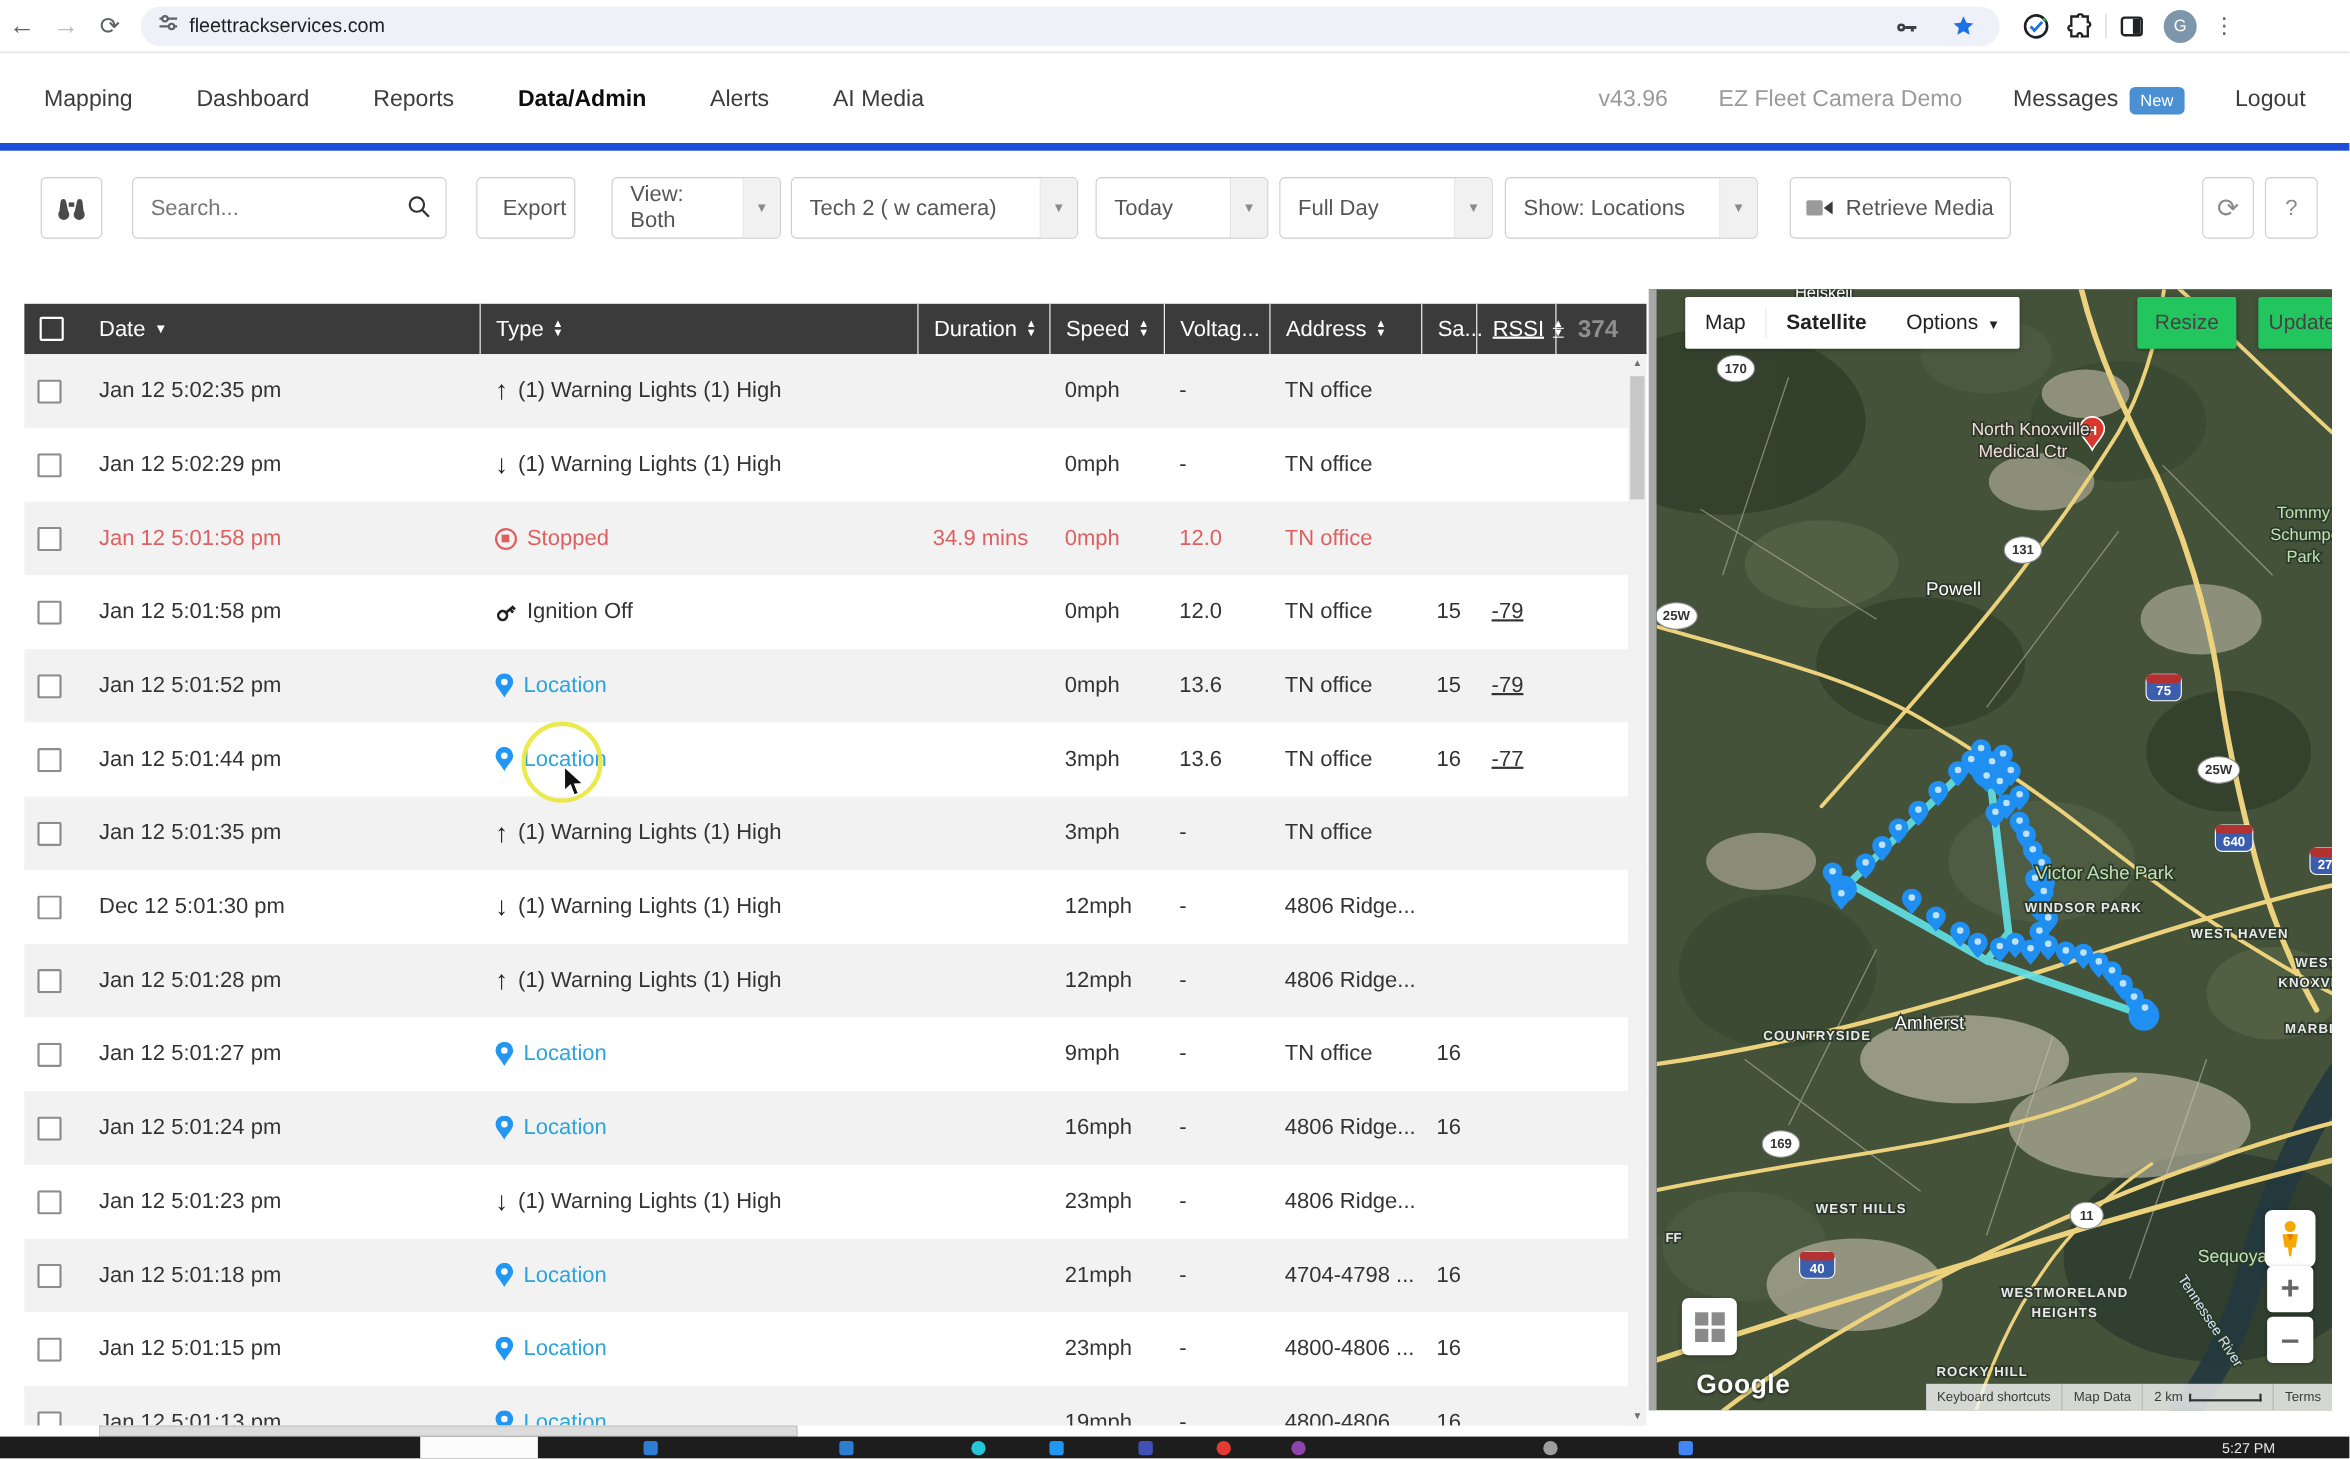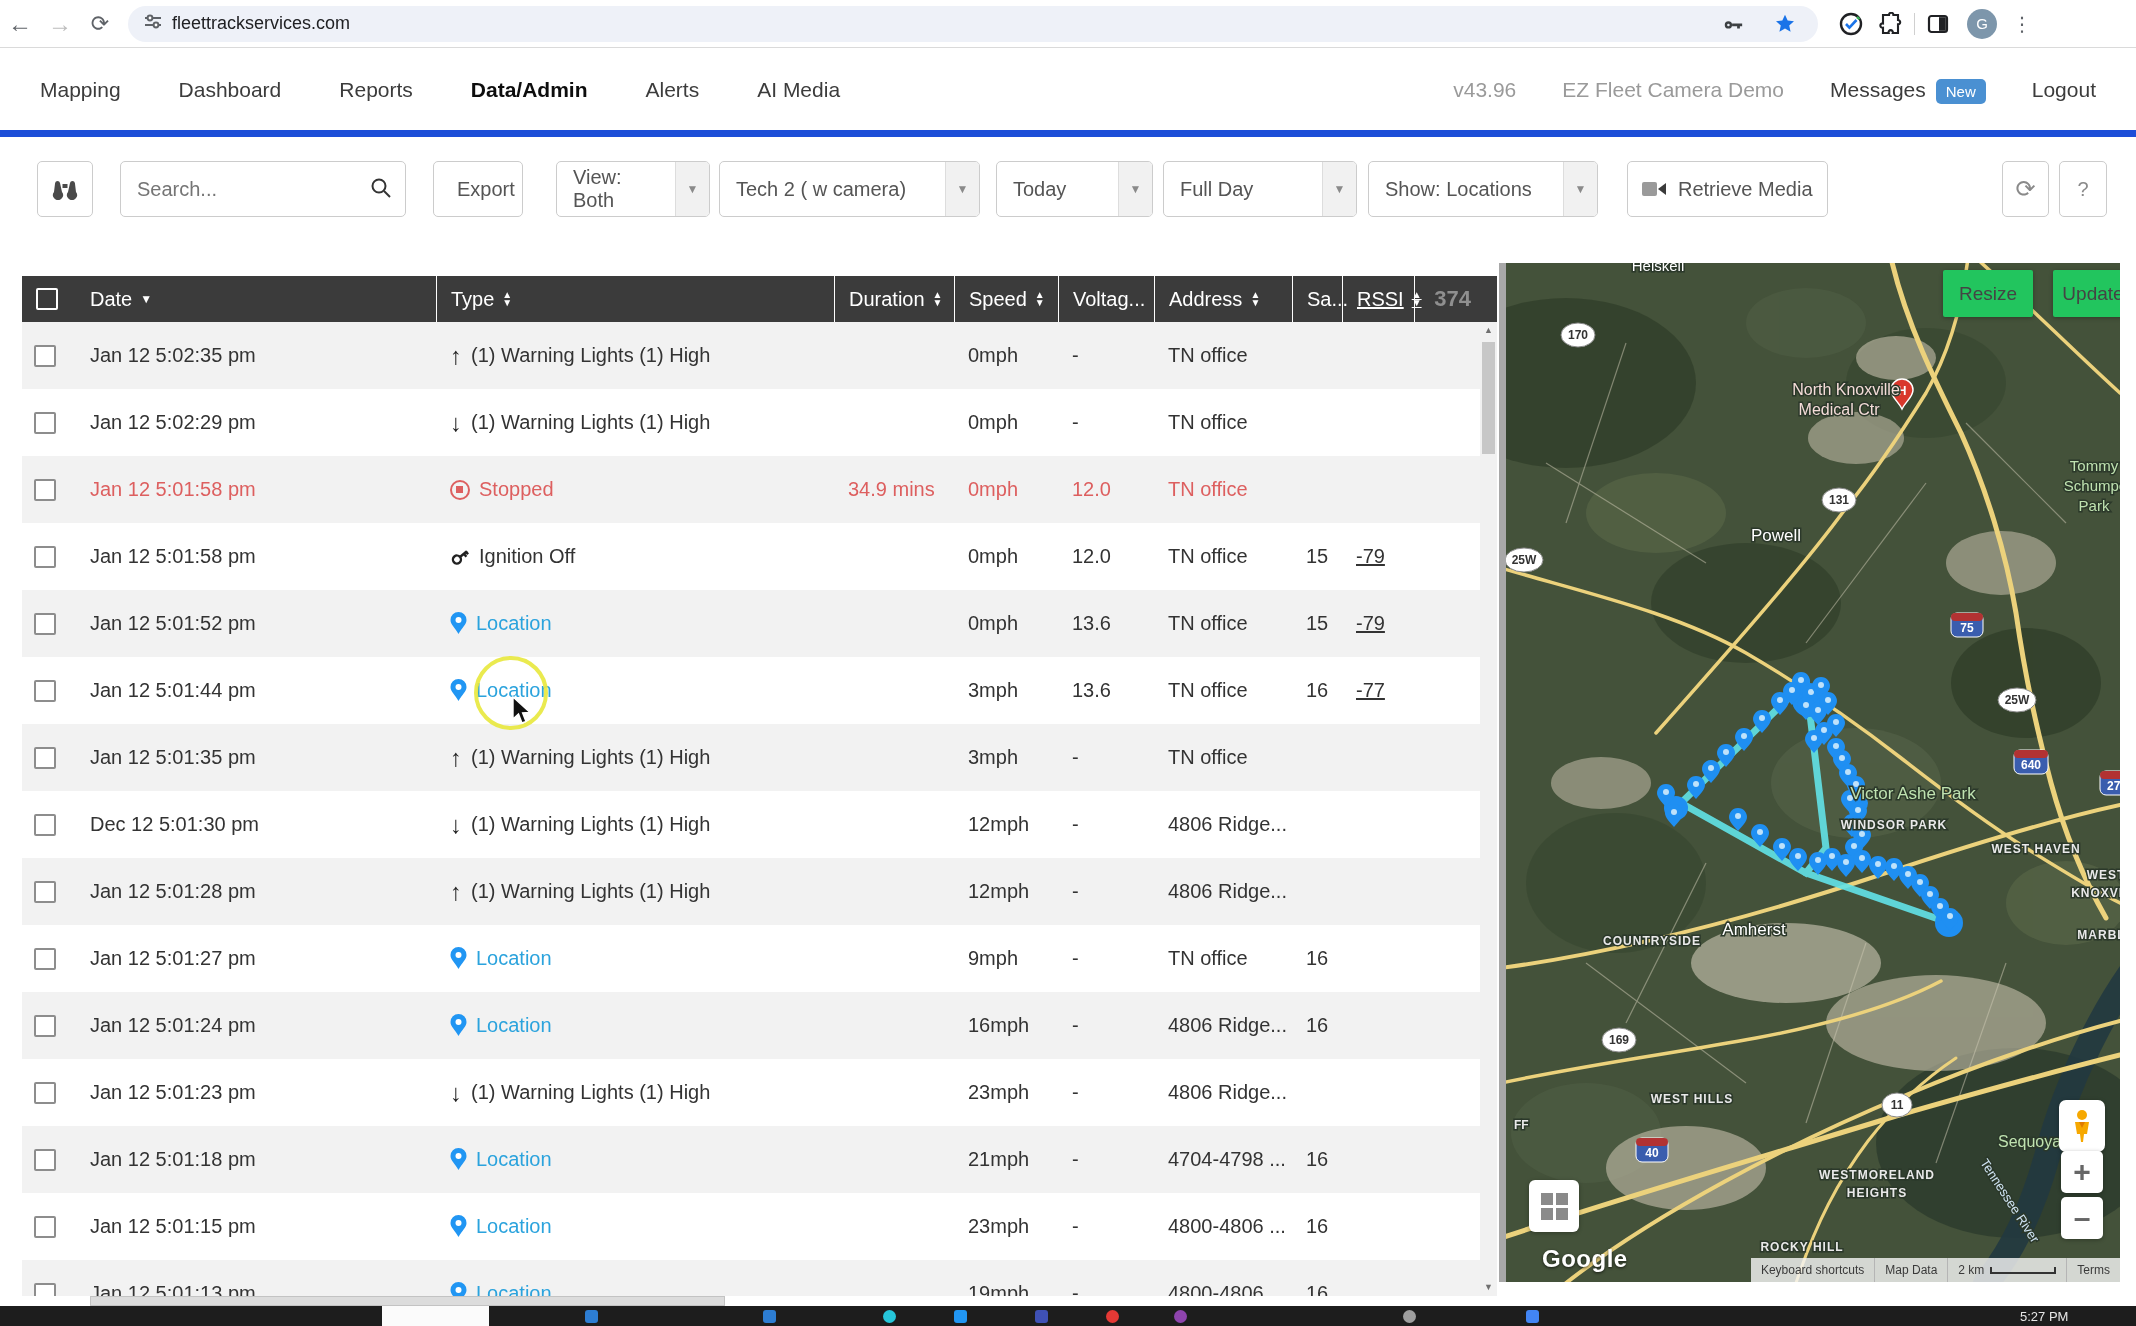--- a/index.html
+++ b/index.html
@@ -880,20 +880,26 @@
       <text x="186" y="840" font-size="12" font-weight="bold" letter-spacing="1" fill="#e9e9e9" text-anchor="middle">WEST HILLS</text>
       <text x="371" y="916" font-size="12" font-weight="bold" letter-spacing="1" fill="#e9e9e9" text-anchor="middle">WESTMORELAND</text>
       <text x="371" y="934" font-size="12" font-weight="bold" letter-spacing="1" fill="#e9e9e9" text-anchor="middle">HEIGHTS</text>
       <text x="528" y="884" font-size="16" fill="#bfe2b0" text-anchor="middle">Sequoyah</text>
       <text x="296" y="988" font-size="12" font-weight="bold" letter-spacing="1" fill="#e9e9e9" text-anchor="middle">ROCKY HILL</text>
       <text x="8" y="866" font-size="12" font-weight="bold" fill="#e9e9e9">FF</text>
       <text x="500" y="940" font-size="13" fill="#cfe3f2" text-anchor="middle" transform="rotate(57 500 940)">Tennessee River</text>
     </g>
   </svg>
 
+  <div class="map-ctrl-bar">
+    <span class="seg">Map</span>
+    <span class="vline"></span>
+    <span class="seg active">Satellite</span>
+    <span class="seg"><span>Options</span><span class="opt-caret">▼</span></span>
+  </div>
   <div class="map-btn" style="left:437px; width:90px;">Resize</div>
   <div class="map-btn" style="left:547px; width:80px;">Update</div>
 
   <div class="pegman-btn">
     <svg width="22" height="34" viewBox="0 0 22 34">
         <circle cx="11" cy="6" r="5" fill="#f6a800"></circle>
         <path d="M4 13h14l-2 12h-3l-1 8h-2l-1-8H6z" fill="#f6a800"></path>
         <path d="M8 13l3 6 3-6z" fill="#e07b00"></path>
       </svg>
   </div>

